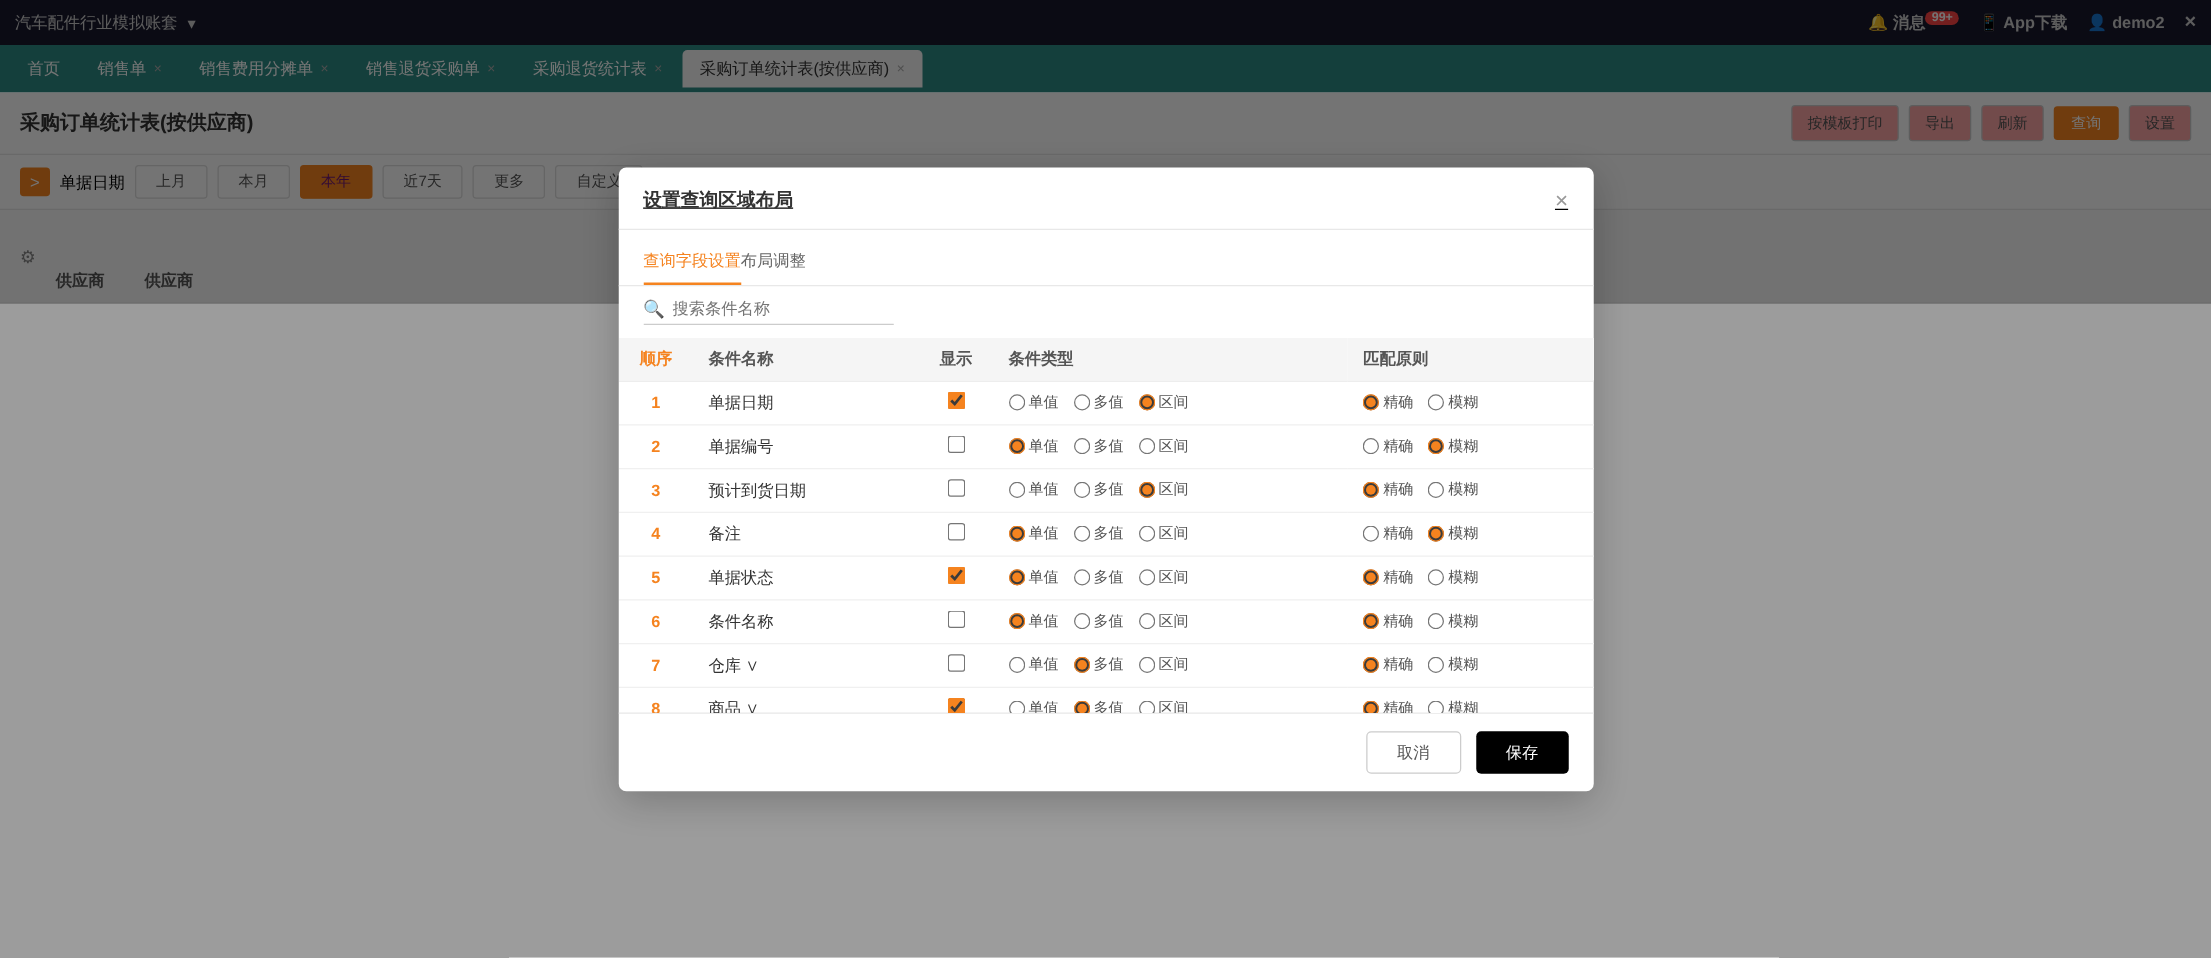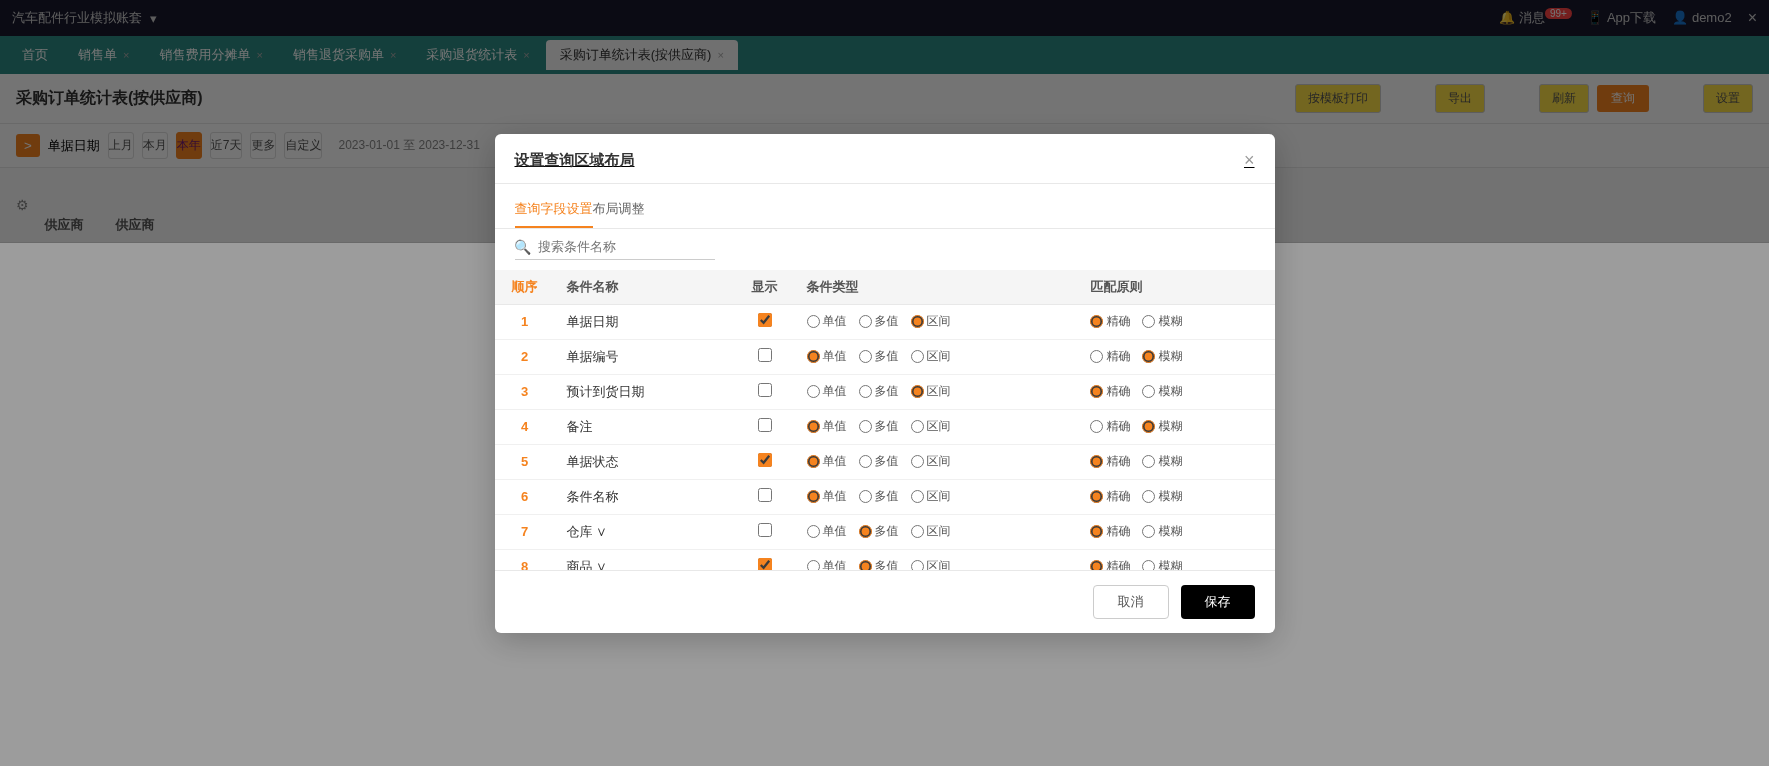--- a/index.html
+++ b/index.html
@@ -9,21 +9,21 @@
     .top-nav {
       background: #1a1a2e;
       height: 36px;
       display: flex;
       align-items: center;
       justify-content: space-between;
       padding: 0 12px;
       color: #ccc;
     }
     .top-nav-left { font-size: 13px; color: #ccc; display: flex; align-items: center; gap: 8px; }
-    .top-nav-right { display: flex; align-items: center; gap: 16px; font-size: 13px; color: #ccc; }
+    .top-nav-right { display: flex; align-items: center; gap: 16px; font-size: 13px; color: #ccc; font-weight: bold; }
     .top-nav-right .badge { background: #ff4444; color: white; border-radius: 10px; padding: 0 5px; font-size: 10px; vertical-align: super; }
     .top-nav-right .close-x { color: #ccc; cursor: pointer; font-size: 16px; }
 
     
     .tab-bar {
       background: #2e8b84;
       height: 38px;
       display: flex;
       align-items: center;
       padding: 0 8px;
@@ -46,34 +46,34 @@
     .page-header {
       background: #fff;
       padding: 10px 16px;
       display: flex;
       align-items: center;
       justify-content: space-between;
       border-bottom: 1px solid #e8e8e8;
     }
     .page-title { font-size: 16px; font-weight: bold; color: #333; }
     .page-actions { display: flex; gap: 8px; align-items: center; }
-    .btn-outline { border: 1px solid #ccc; background: #fde047; padding: 5px 12px; border-radius: 3px; cursor: pointer; font-size: 12px; color: #555; margin-left: 46px; }
+    .btn-outline { border: 1px solid #ccc; background: #fca5a5; padding: 5px 12px; border-radius: 3px; cursor: pointer; font-size: 12px; color: #555; }
     .btn-primary { background: #f5831f; color: #fff; border: none; padding: 5px 14px; border-radius: 3px; cursor: pointer; font-size: 12px; }
 
     
     .filter-bar {
       background: #fff;
       padding: 8px 16px;
       border-bottom: 1px solid #e8e8e8;
       display: flex;
       align-items: center;
       gap: 8px;
     }
     .filter-toggle { background: #f5831f; color: #fff; border: none; padding: 4px 8px; border-radius: 3px; cursor: pointer; }
-    .filter-btn { padding: 4px 0; border: 1px solid #ddd; border-radius: 3px; cursor: pointer; background: #fff; font-size: 12px; color: #555; }
+    .filter-btn { padding: 4px 16px; border: 1px solid #ddd; border-radius: 3px; cursor: pointer; background: #fff; font-size: 12px; color: #555; }
     .filter-btn.active-date { background: #f5831f; color: #701a75; border-color: #f5831f; }
     .filter-date-range { font-size: 12px; color: #888; margin-left: 8px; }
     .table-header-row {
       display: flex;
       align-items: center;
       padding: 8px 16px;
       border-bottom: 1px solid #e8e8e8;
       background: #fafafa;
     }
     .gear-icon { color: #888; cursor: pointer; font-size: 14px; }

